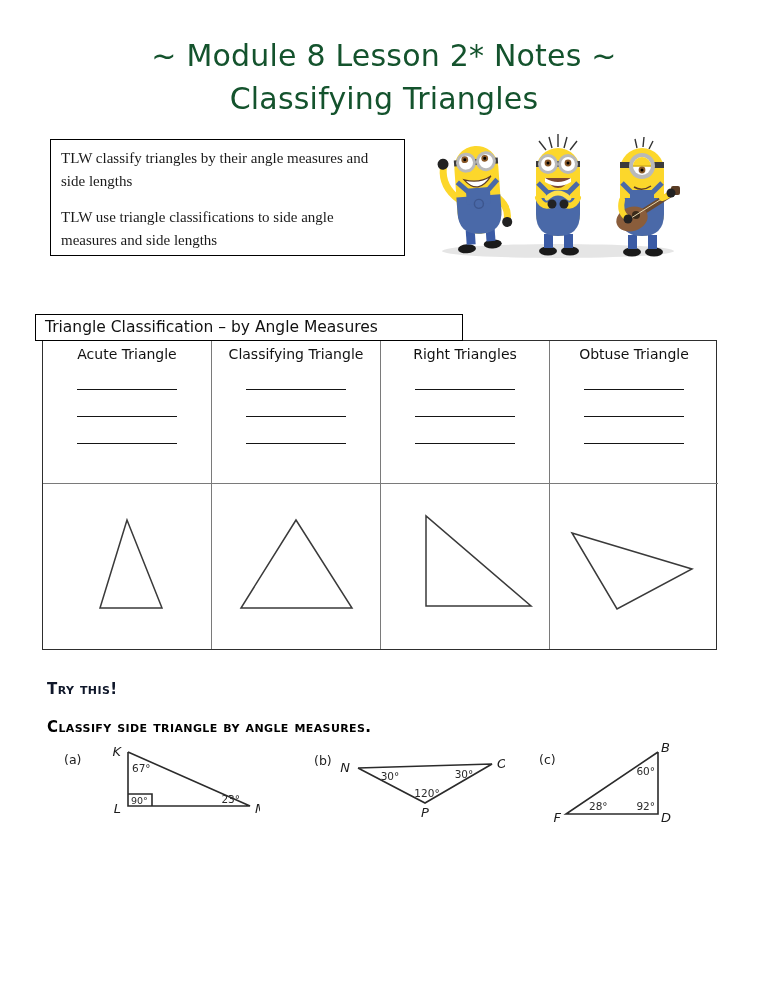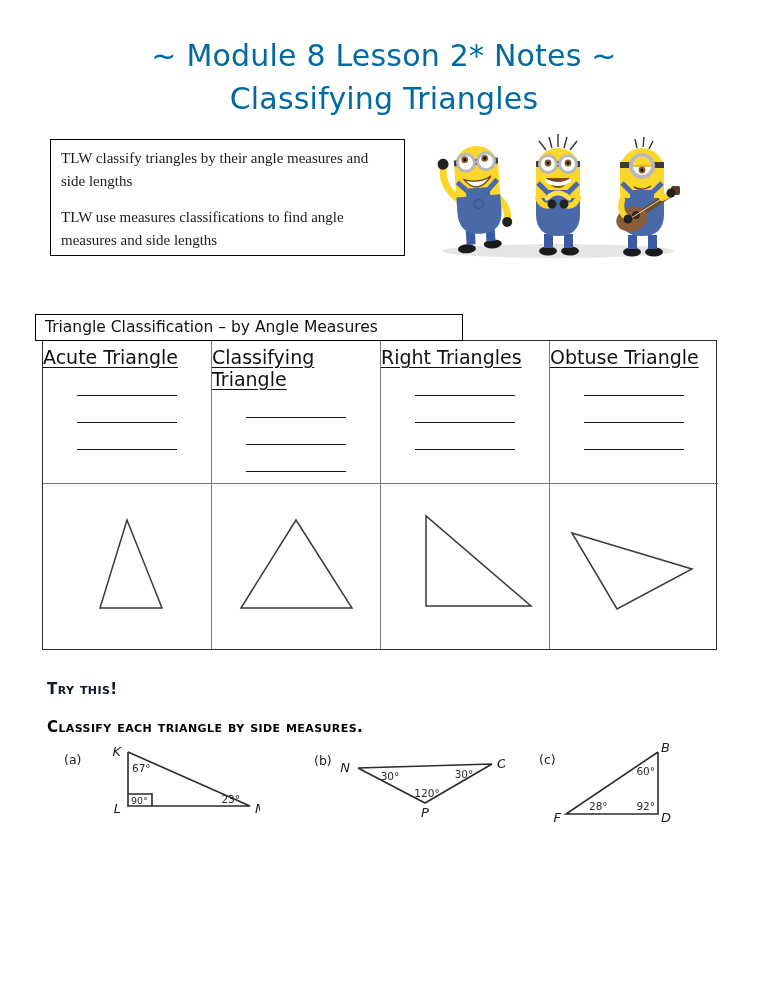--- a/index.html
+++ b/index.html
@@ -3,21 +3,21 @@
 <meta charset="utf-8">
 <style>
   html,body{margin:0;padding:0;background:#fff;}
   .page{
     position:relative;width:768px;height:994px;background:#ffffff;
     font-family:"DejaVu Sans",sans-serif;color:#111;overflow:hidden;
   }
   
   .page-title{
     position:absolute;top:34px;left:0;right:0;text-align:center;
-    font-size:30px;line-height:43px;font-weight:500;color:#0369a1;letter-spacing:0.2px;
+    font-size:30px;line-height:43px;font-weight:500;color:#14532d;letter-spacing:0.2px;
   }
   
   .objectives{
     position:absolute;left:50px;top:139px;width:355px;height:117px;
     border:1.5px solid #000;box-sizing:border-box;
     font-family:"Liberation Serif",serif;font-size:15px;line-height:1.5;
     padding:7px 12px 0 10px;color:#1a1a1a;
   }
   .objectives p{margin:0 0 14px 0;}
   
@@ -30,22 +30,22 @@
   }
   .cls-table{
     position:absolute;left:42px;top:340px;width:675px;height:310px;
     border:1.6px solid #2e2e2e;box-sizing:border-box;z-index:1;background:#fff;
     display:grid;grid-template-columns:repeat(4,1fr);grid-template-rows:143px 1fr;
   }
   .cell{border-right:1px solid #7a7a7a;box-sizing:border-box;}
   .cell.lastcol{border-right:none;}
   .cell.row1{border-bottom:1px solid #7a7a7a;padding-top:5px;}
   .col-head{
-    text-align:left;font-size:19px;font-weight:500;
-    text-decoration:underline;text-underline-offset:3px;
+    text-align:center;font-size:14px;font-weight:500;
+    text-underline-offset:3px;
   }
   .blank{width:100px;height:0;border-bottom:1.7px solid #151515;margin:26px auto 0;}
   .blank.first{margin-top:27px;}
   .cell.row2{display:flex;align-items:flex-start;justify-content:center;}
   .tri{stroke:#3a3a3a;stroke-width:1.5;fill:none;stroke-linejoin:miter;}
   
   .try-this{
     position:absolute;left:47px;top:680px;font-size:15px;font-weight:600;
     font-variant:small-caps;letter-spacing:0.4px;color:#0f172a;
   }
@@ -65,21 +65,21 @@
 
 <div class="page">
 
   <div class="page-title">
     <div>~ Module 8 Lesson 2* Notes ~</div>
     <div>Classifying Triangles</div>
   </div>
 
   <div class="objectives">
     <p>TLW classify triangles by their angle measures and side lengths</p>
-    <p>TLW use measures classifications to find angle measures and side lengths</p>
+    <p>TLW use triangle classifications to side angle measures and side lengths</p>
   </div>
 
   <div class="minions">
     <svg width="264" height="132" viewBox="0 0 264 132">
       <ellipse cx="132" cy="121" rx="116" ry="7" fill="#999" opacity="0.25"></ellipse>
 
       <g transform="translate(48,4) rotate(-4)">
         <ellipse cx="-15" cy="114" rx="9" ry="4.5" fill="#1a1a1a"></ellipse>
         <ellipse cx="11" cy="111" rx="9" ry="4.5" fill="#1a1a1a"></ellipse>
         <rect x="-15" y="96" width="9" height="14" fill="#3b5ba5"></rect>
@@ -212,21 +212,21 @@
       </svg>
     </div>
     <div class="cell row2 lastcol">
       <svg width="168" height="165" viewBox="0 0 168 165">
         <polygon class="tri" points="22,49 142,85 67,125"></polygon>
       </svg>
     </div>
   </div>
 
   <div class="try-this">Try this!</div>
-  <div class="instruction">Classify each triangle by side measures.</div>
+  <div class="instruction">Classify side triangle by angle measures.</div>
 
   <div class="prob-label" style="left:64px;top:752px;">(a)</div>
   <svg class="fig" style="left:100px;top:744px;" width="160" height="74" viewBox="0 0 160 74">
     <polyline points="28,8 28,62 150,62 28,8"></polyline>
     <path class="mark" d="M28,50 H52 V62" stroke-width="1.2"></path>
     <text class="vtx" x="21" y="12" text-anchor="end">K</text>
     <text class="vtx" x="21" y="69" text-anchor="end">L</text>
     <text class="vtx" x="155" y="69">M</text>
     <text class="ang" x="32" y="28">67°</text>
     <text class="ang small" x="31" y="60">90°</text>

